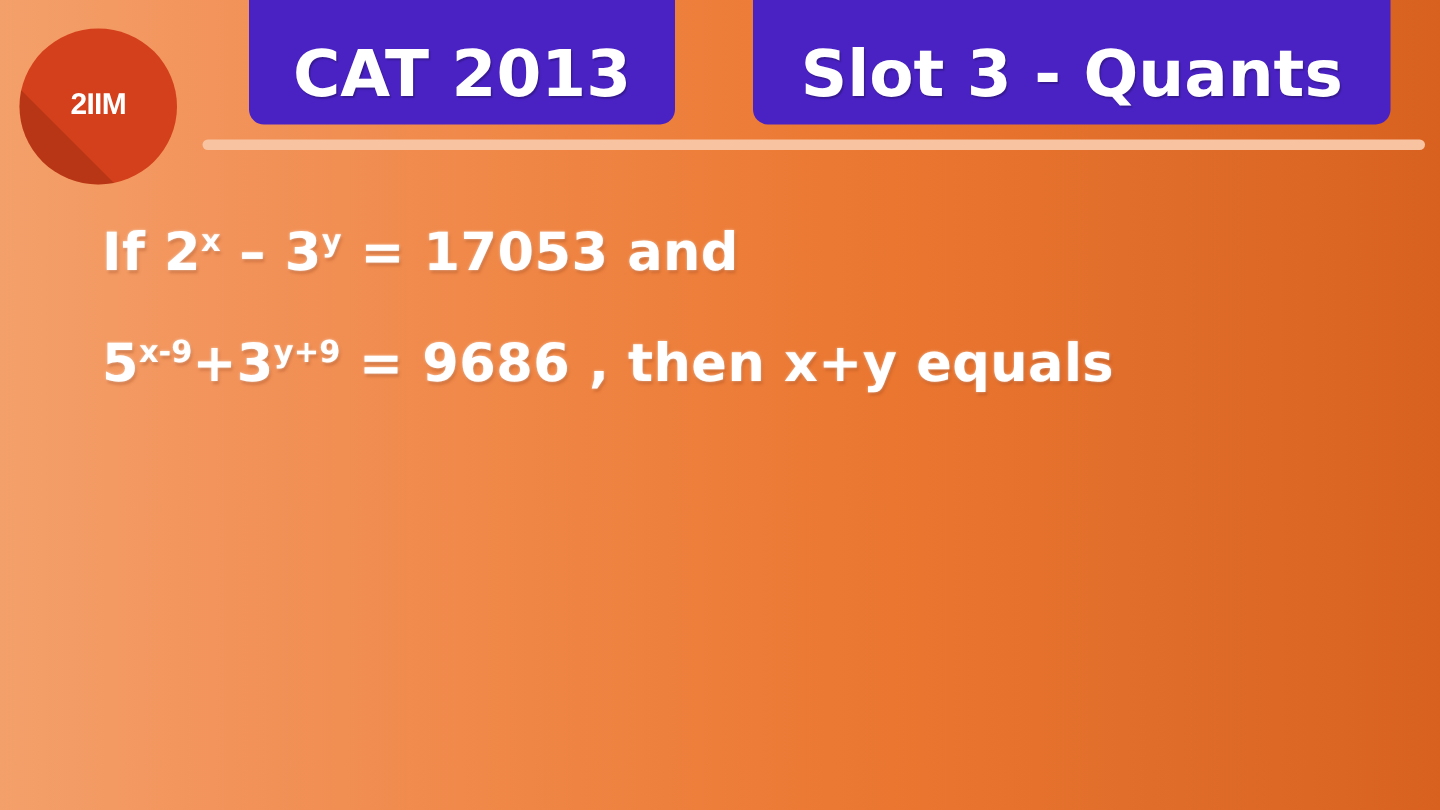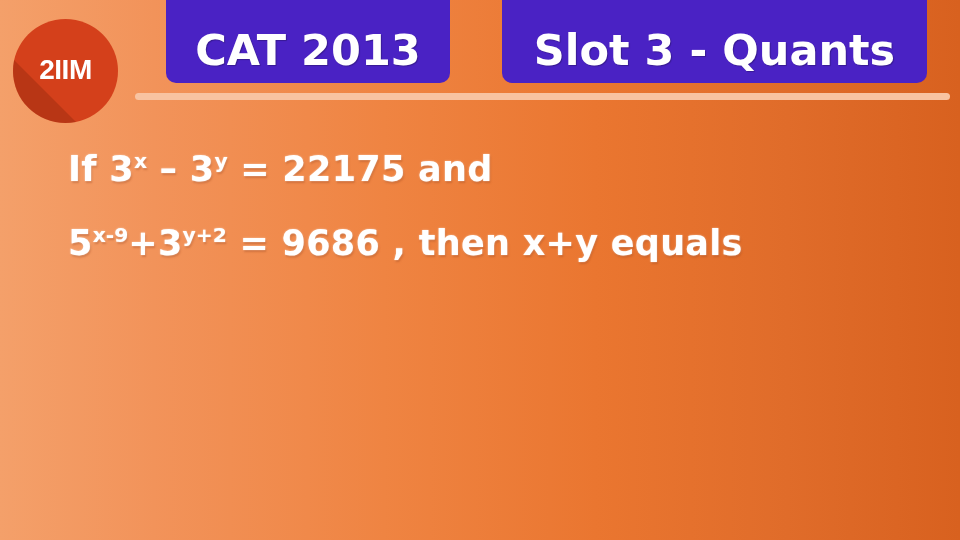--- a/index.html
+++ b/index.html
@@ -40,21 +40,21 @@
     transform:rotate(45deg);
     transform-origin:0 0;
   }
   .logo-text {
     position:absolute;
     left:0; top:0; right:0; bottom:0;
     display:flex;
     align-items:center;
     justify-content:center;
     color:#ffffff;
-    font-size:28px;
+    font-size:20px;
     font-weight:700;
     letter-spacing:-0.5px;
     font-family:"Liberation Sans", sans-serif;
     padding-bottom:2px;
   }
 
   
   .badge {
     position:absolute;
     top:-12px;
@@ -131,23 +131,23 @@
   </div>
   <div class="badge badge-slot">
     <span>Slot 3 - Quants</span>
   </div>
 
   <div class="divider"></div>
 
   <div class="question">
 
     <div class="q-line">
-      <span>If 3</span><sup>x</sup><span> – 3</span><sup>y</sup><span> = 22175 and</span>
+      <span>If 2</span><sup>x</sup><span> – 3</span><sup>y</sup><span> = 17053 and</span>
     </div>
 
     <div class="q-line">
-      <span>5</span><sup>x-9</sup><span>+3</span><sup>y+2</sup><span> = 9686 , then x+y equals</span>
+      <span>5</span><sup>x-9</sup><span>+3</span><sup>y+9</sup><span> = 9686 , then x+y equals</span>
     </div>
 
 
   </div>
 
 </div>
 
 </body></html>

